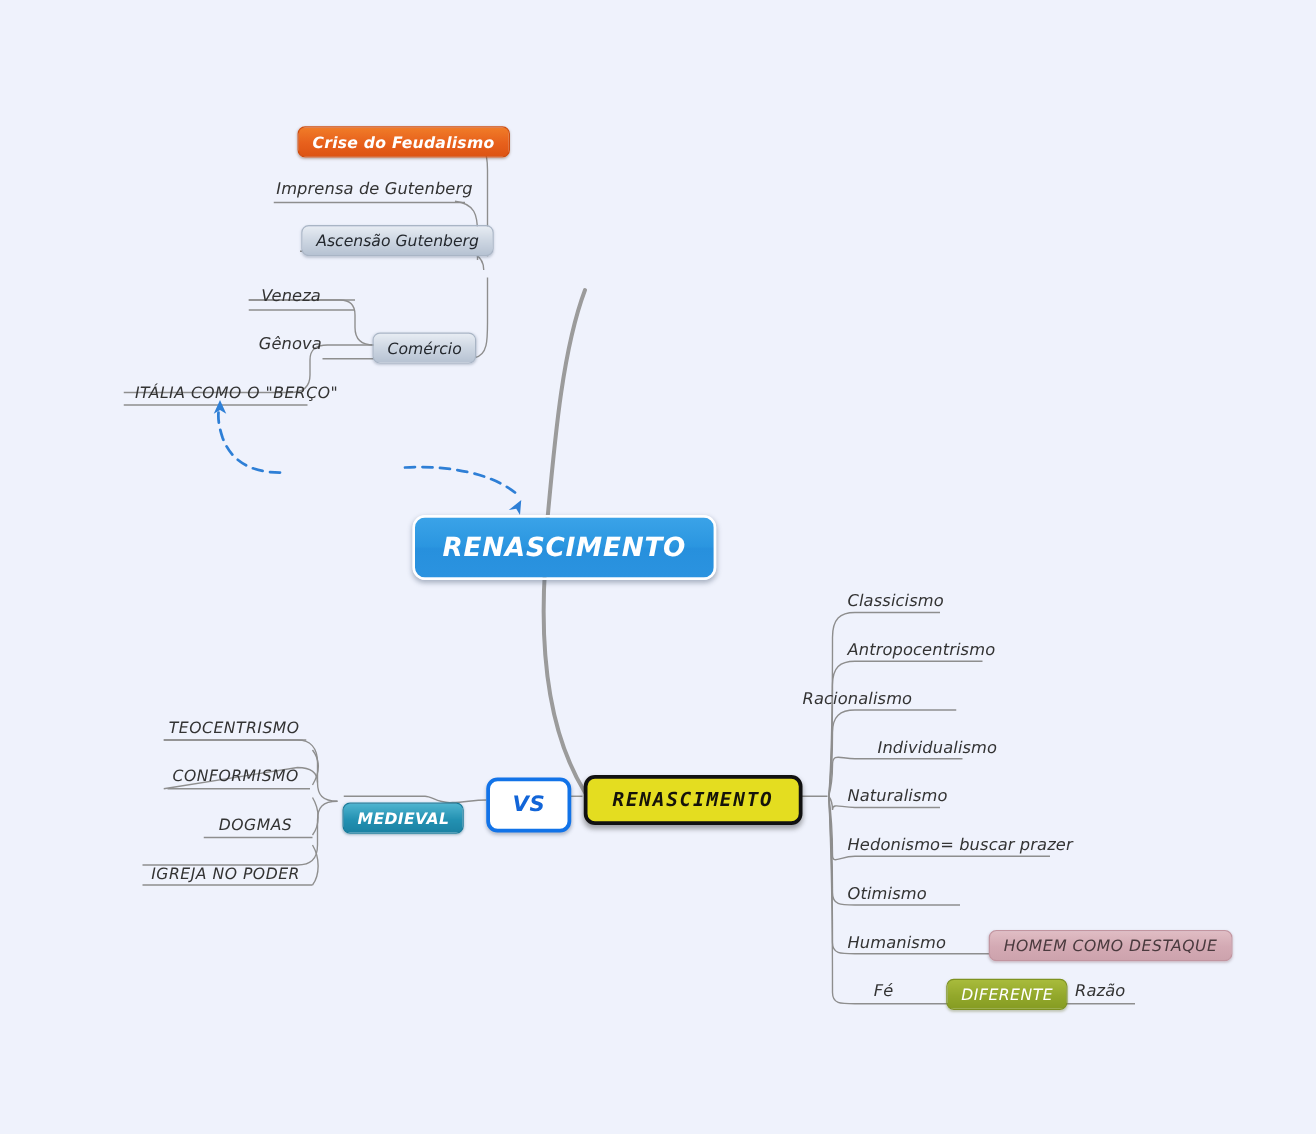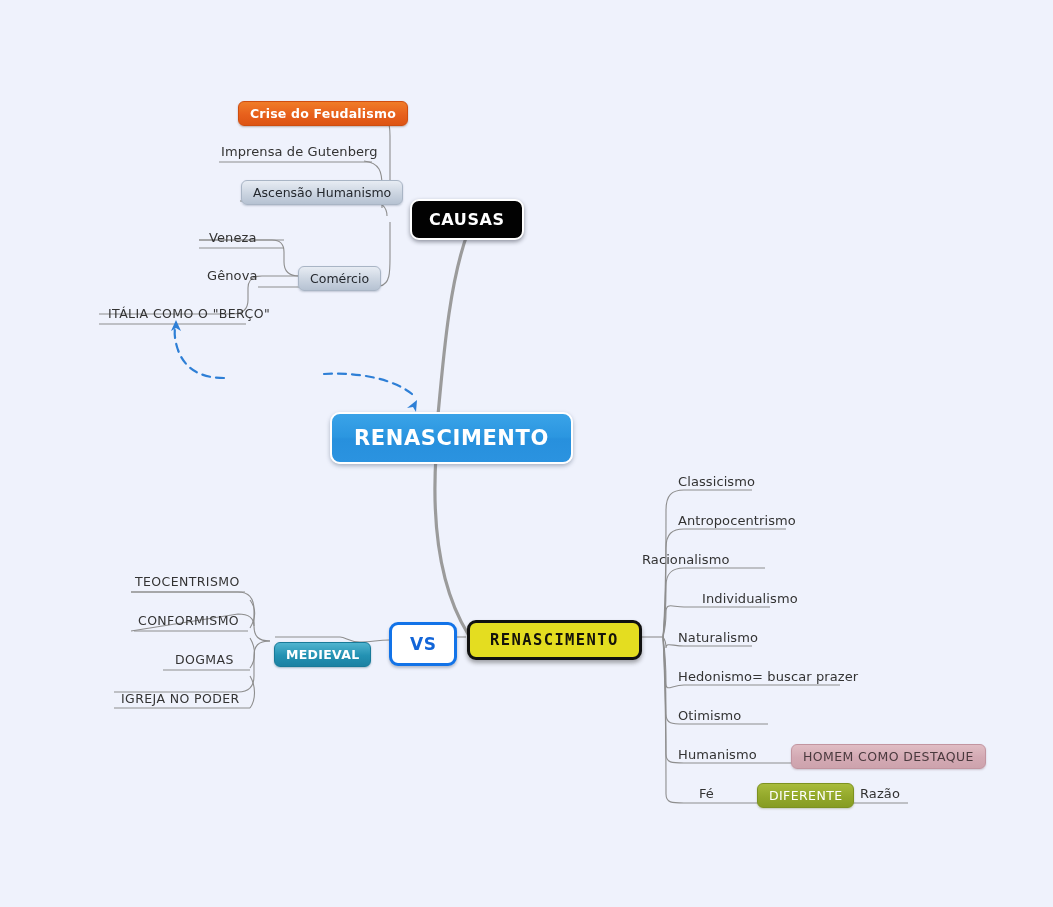--- a/index.html
+++ b/index.html
@@ -3,21 +3,21 @@
 <meta charset="utf-8">
 <style>
   html,body{margin:0;padding:0;}
   body{
     width:1053px;height:907px;
     background:#eff2fc;
     font-family:"DejaVu Sans","Liberation Sans",sans-serif;
     overflow:hidden;
     position:relative;
   }
-  #canvas{position:absolute;left:0;top:0;width:843px;height:907px;}
+  #canvas{position:absolute;left:0;top:0;width:843px;height:907px;font-style:italic;}
   svg.wires{position:absolute;left:0;top:0;width:1053px;height:907px;pointer-events:none;}
   .node{position:absolute;white-space:nowrap;box-sizing:border-box;}
 
   
   .leaf{
     font-size:13px;color:#333;letter-spacing:.1px;
     padding:0 2px;line-height:16px;
   }
   .leaf.caps{font-size:12.5px;letter-spacing:.4px;}
 
@@ -160,31 +160,30 @@
     <g fill="#2e7fd6" stroke="none">
       <path d="M176,320 l5,11 -5,-3 -5,3 z"></path>
       <path d="M417,400 l-1,12 -3,-5 -6,1 z"></path>
     </g>
   </svg>
 
   <div class="node badge badge-orange" style="left:238px;top:101px;">Crise do Feudalismo</div>
 
   <div class="node leaf" style="left:219px;top:144px;">Imprensa de Gutenberg</div>
 
-  <div class="node badge badge-grey" style="left:241px;top:180px;">Ascensão Humanismo</div>
+  <div class="node badge badge-grey" style="left:241px;top:180px;">Ascensão Gutenberg</div>
 
   <div class="node badge badge-grey" style="left:298px;top:266px;">Comércio</div>
 
   <div class="node leaf" style="left:207px;top:230px;">Veneza</div>
 
   <div class="node leaf" style="left:205px;top:268px;">Gênova</div>
 
   <div class="node leaf caps" style="left:106px;top:306px;">ITÁLIA COMO O "BERÇO"</div>
 
-  <div class="node blacknode" style="left:410px;top:199px;">CAUSAS</div>
 
 
   <div class="node central" style="left:330px;top:412px;">RENASCIMENTO</div>
 
   <div class="node leaf caps" style="left:133px;top:574px;">TEOCENTRISMO</div>
   <div class="node leaf caps" style="left:136px;top:613px;">CONFORMISMO</div>
   <div class="node leaf caps" style="left:173px;top:652px;">DOGMAS</div>
   <div class="node leaf caps" style="left:119px;top:691px;">IGREJA NO PODER</div>
 
   <div class="node badge badge-teal" style="left:274px;top:630px;margin-top:12px;">MEDIEVAL</div>

